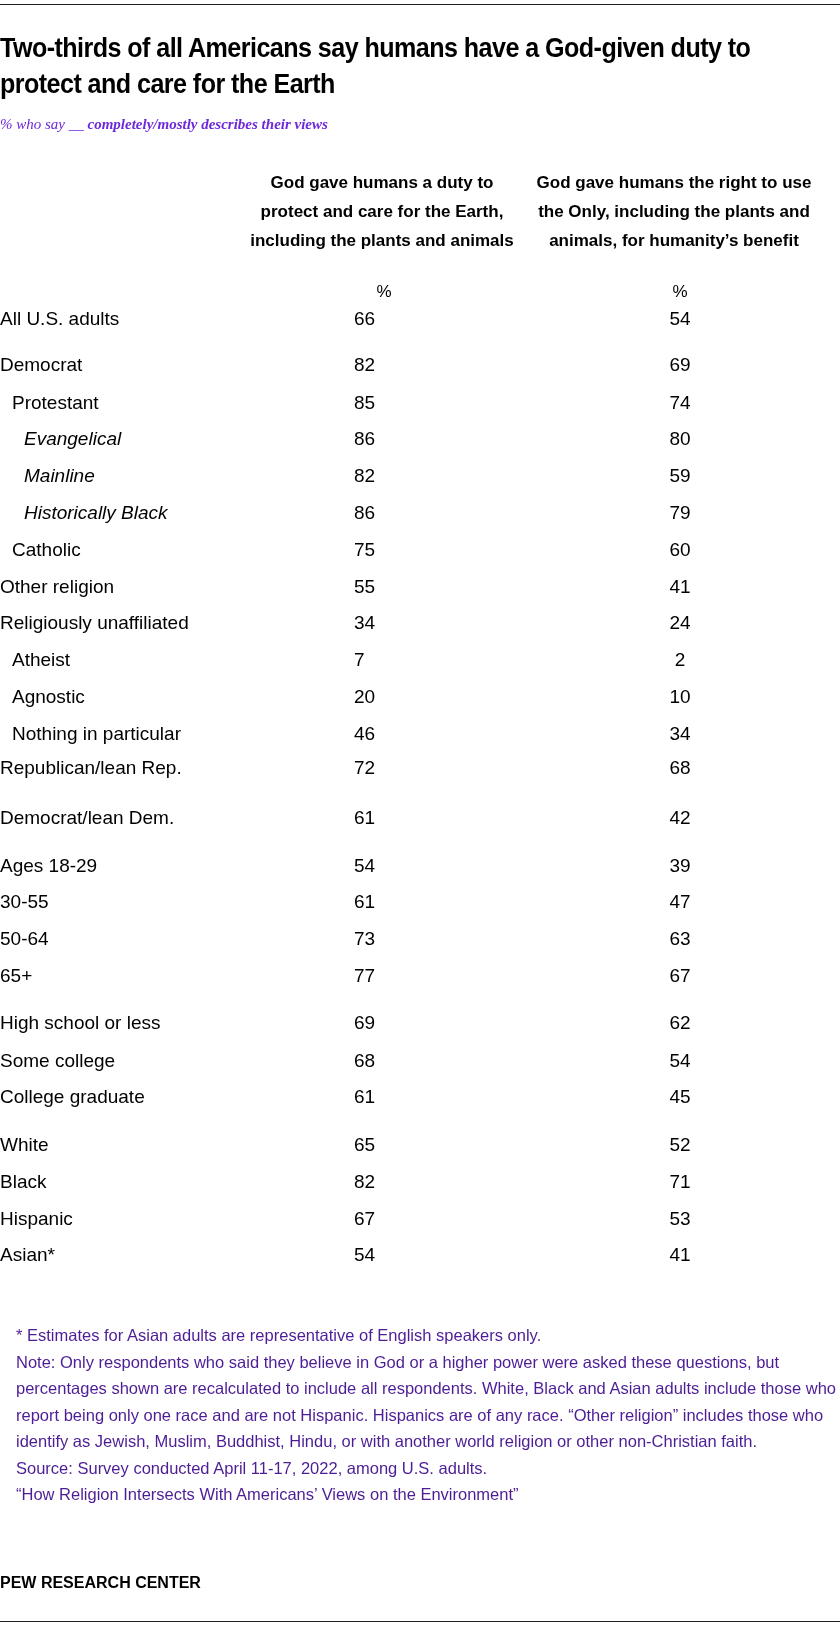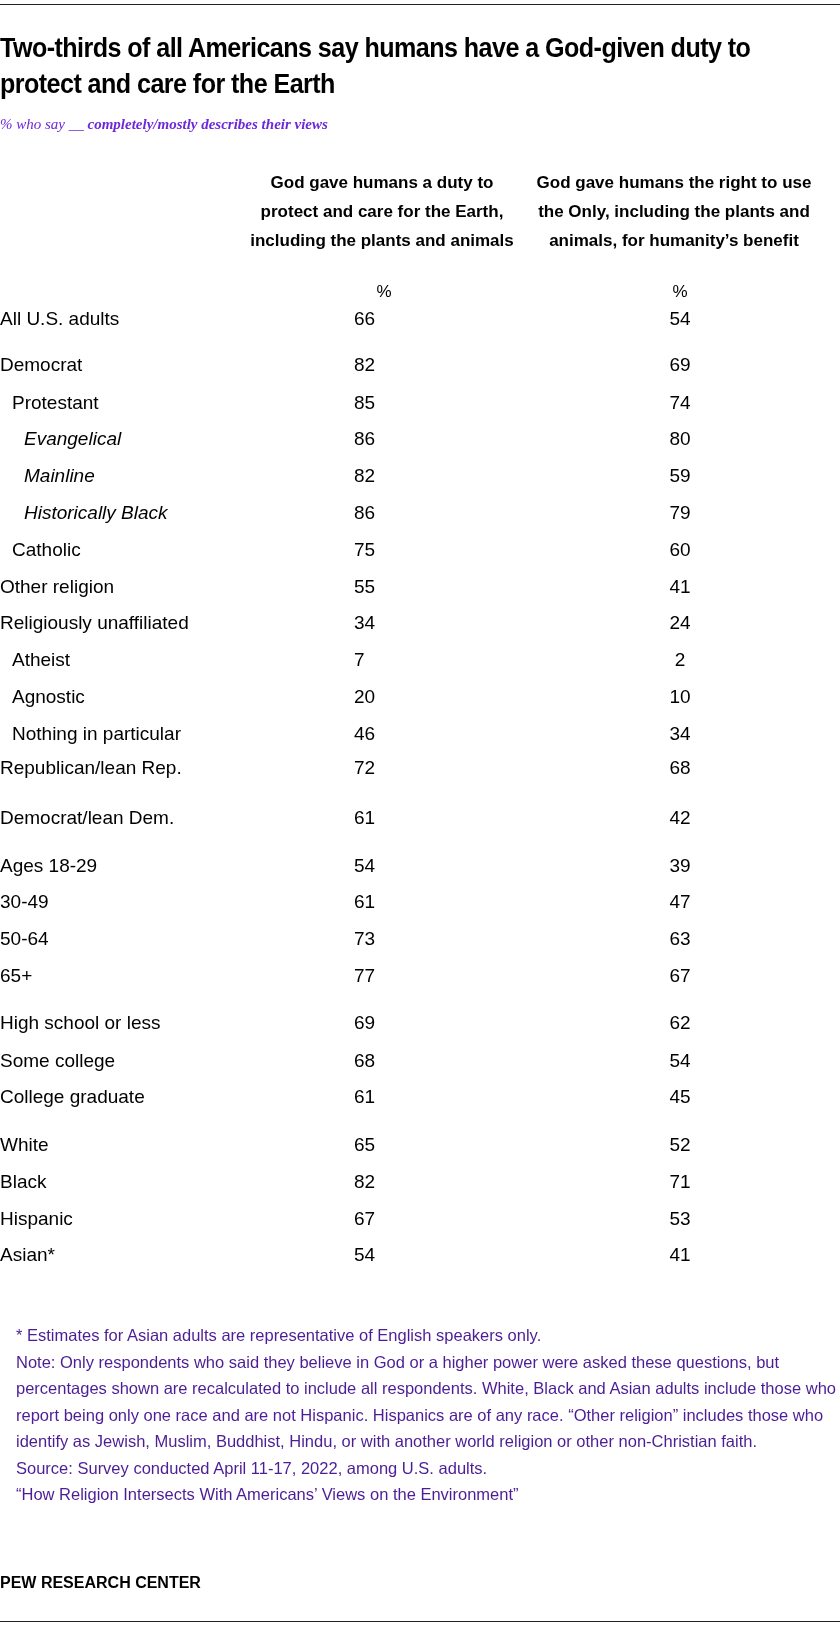--- a/index.html
+++ b/index.html
@@ -117,21 +117,21 @@
       <span class="lbl">Democrat/lean Dem.</span>
       <span class="v1">61</span>
       <span class="v2">42</span>
     </div>
     <div class="row" style="top: 855px;">
       <span class="lbl">Ages 18-29</span>
       <span class="v1">54</span>
       <span class="v2">39</span>
     </div>
     <div class="row" style="top: 891px;">
-      <span class="lbl">30-49</span>
+      <span class="lbl">30-55</span>
       <span class="v1">61</span>
       <span class="v2">47</span>
     </div>
     <div class="row" style="top: 928px;">
       <span class="lbl">50-64</span>
       <span class="v1">73</span>
       <span class="v2">63</span>
     </div>
     <div class="row" style="top: 965px;">
       <span class="lbl">65+</span>

